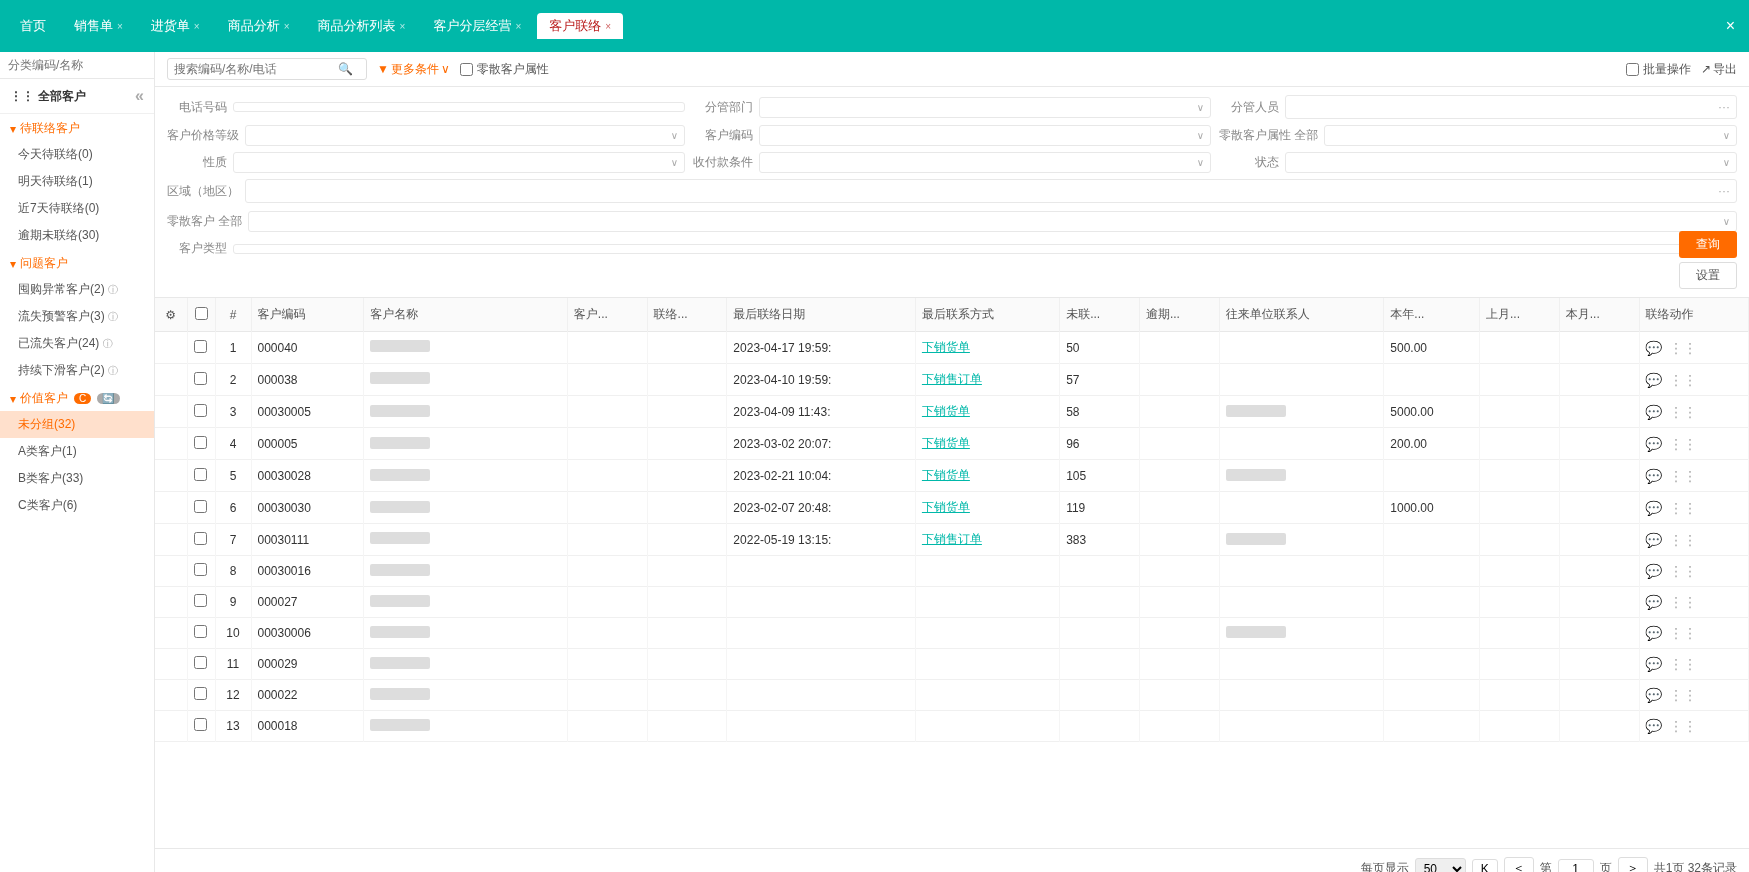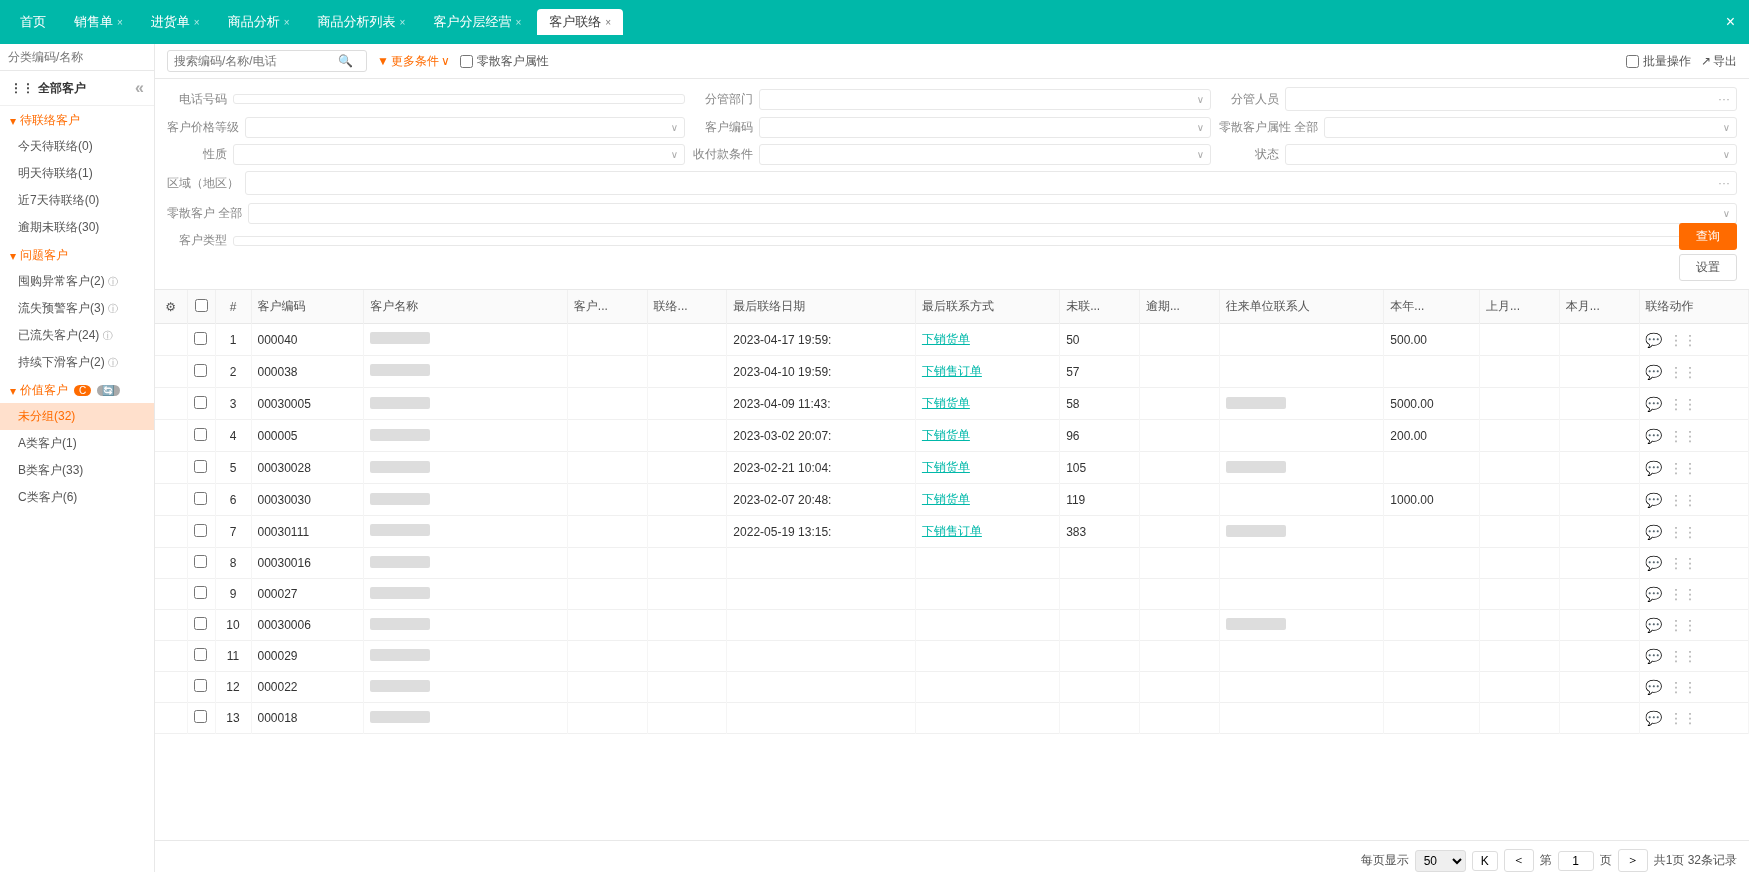--- a/index.html
+++ b/index.html
@@ -3,36 +3,36 @@
   <meta charset="utf-8">
   <style>
     * { box-sizing: border-box; margin: 0; padding: 0; font-family: 'Microsoft YaHei', Arial, sans-serif; font-size: 12px; }
     body { background: #f5f5f5; overflow: hidden; }
 
     
     .top-nav {
       display: flex;
       align-items: center;
       background: #00b8a9;
-      height: 44px;
+      height: 52px;
       padding: 0 8px;
       gap: 4px;
     }
     .nav-tab {
       padding: 4px 12px;
       color: #fff;
       cursor: pointer;
       border-radius: 4px 4px 0 0;
       white-space: nowrap;
       display: flex; align-items: center; gap: 4px;
       font-size: 13px;
     }
     .nav-tab.active {
       background: #fff;
-      color: #404040;
+      color: #b91c1c;
     }
     .nav-tab .close-x { font-size: 10px; opacity: 0.7; }
     .nav-spacer { flex: 1; }
     .nav-close-btn { color: #fff; font-size: 16px; cursor: pointer; padding: 0 6px; }
 
     
     .main-layout {
       display: flex;
       height: calc(100vh - 36px);
       overflow: hidden;

